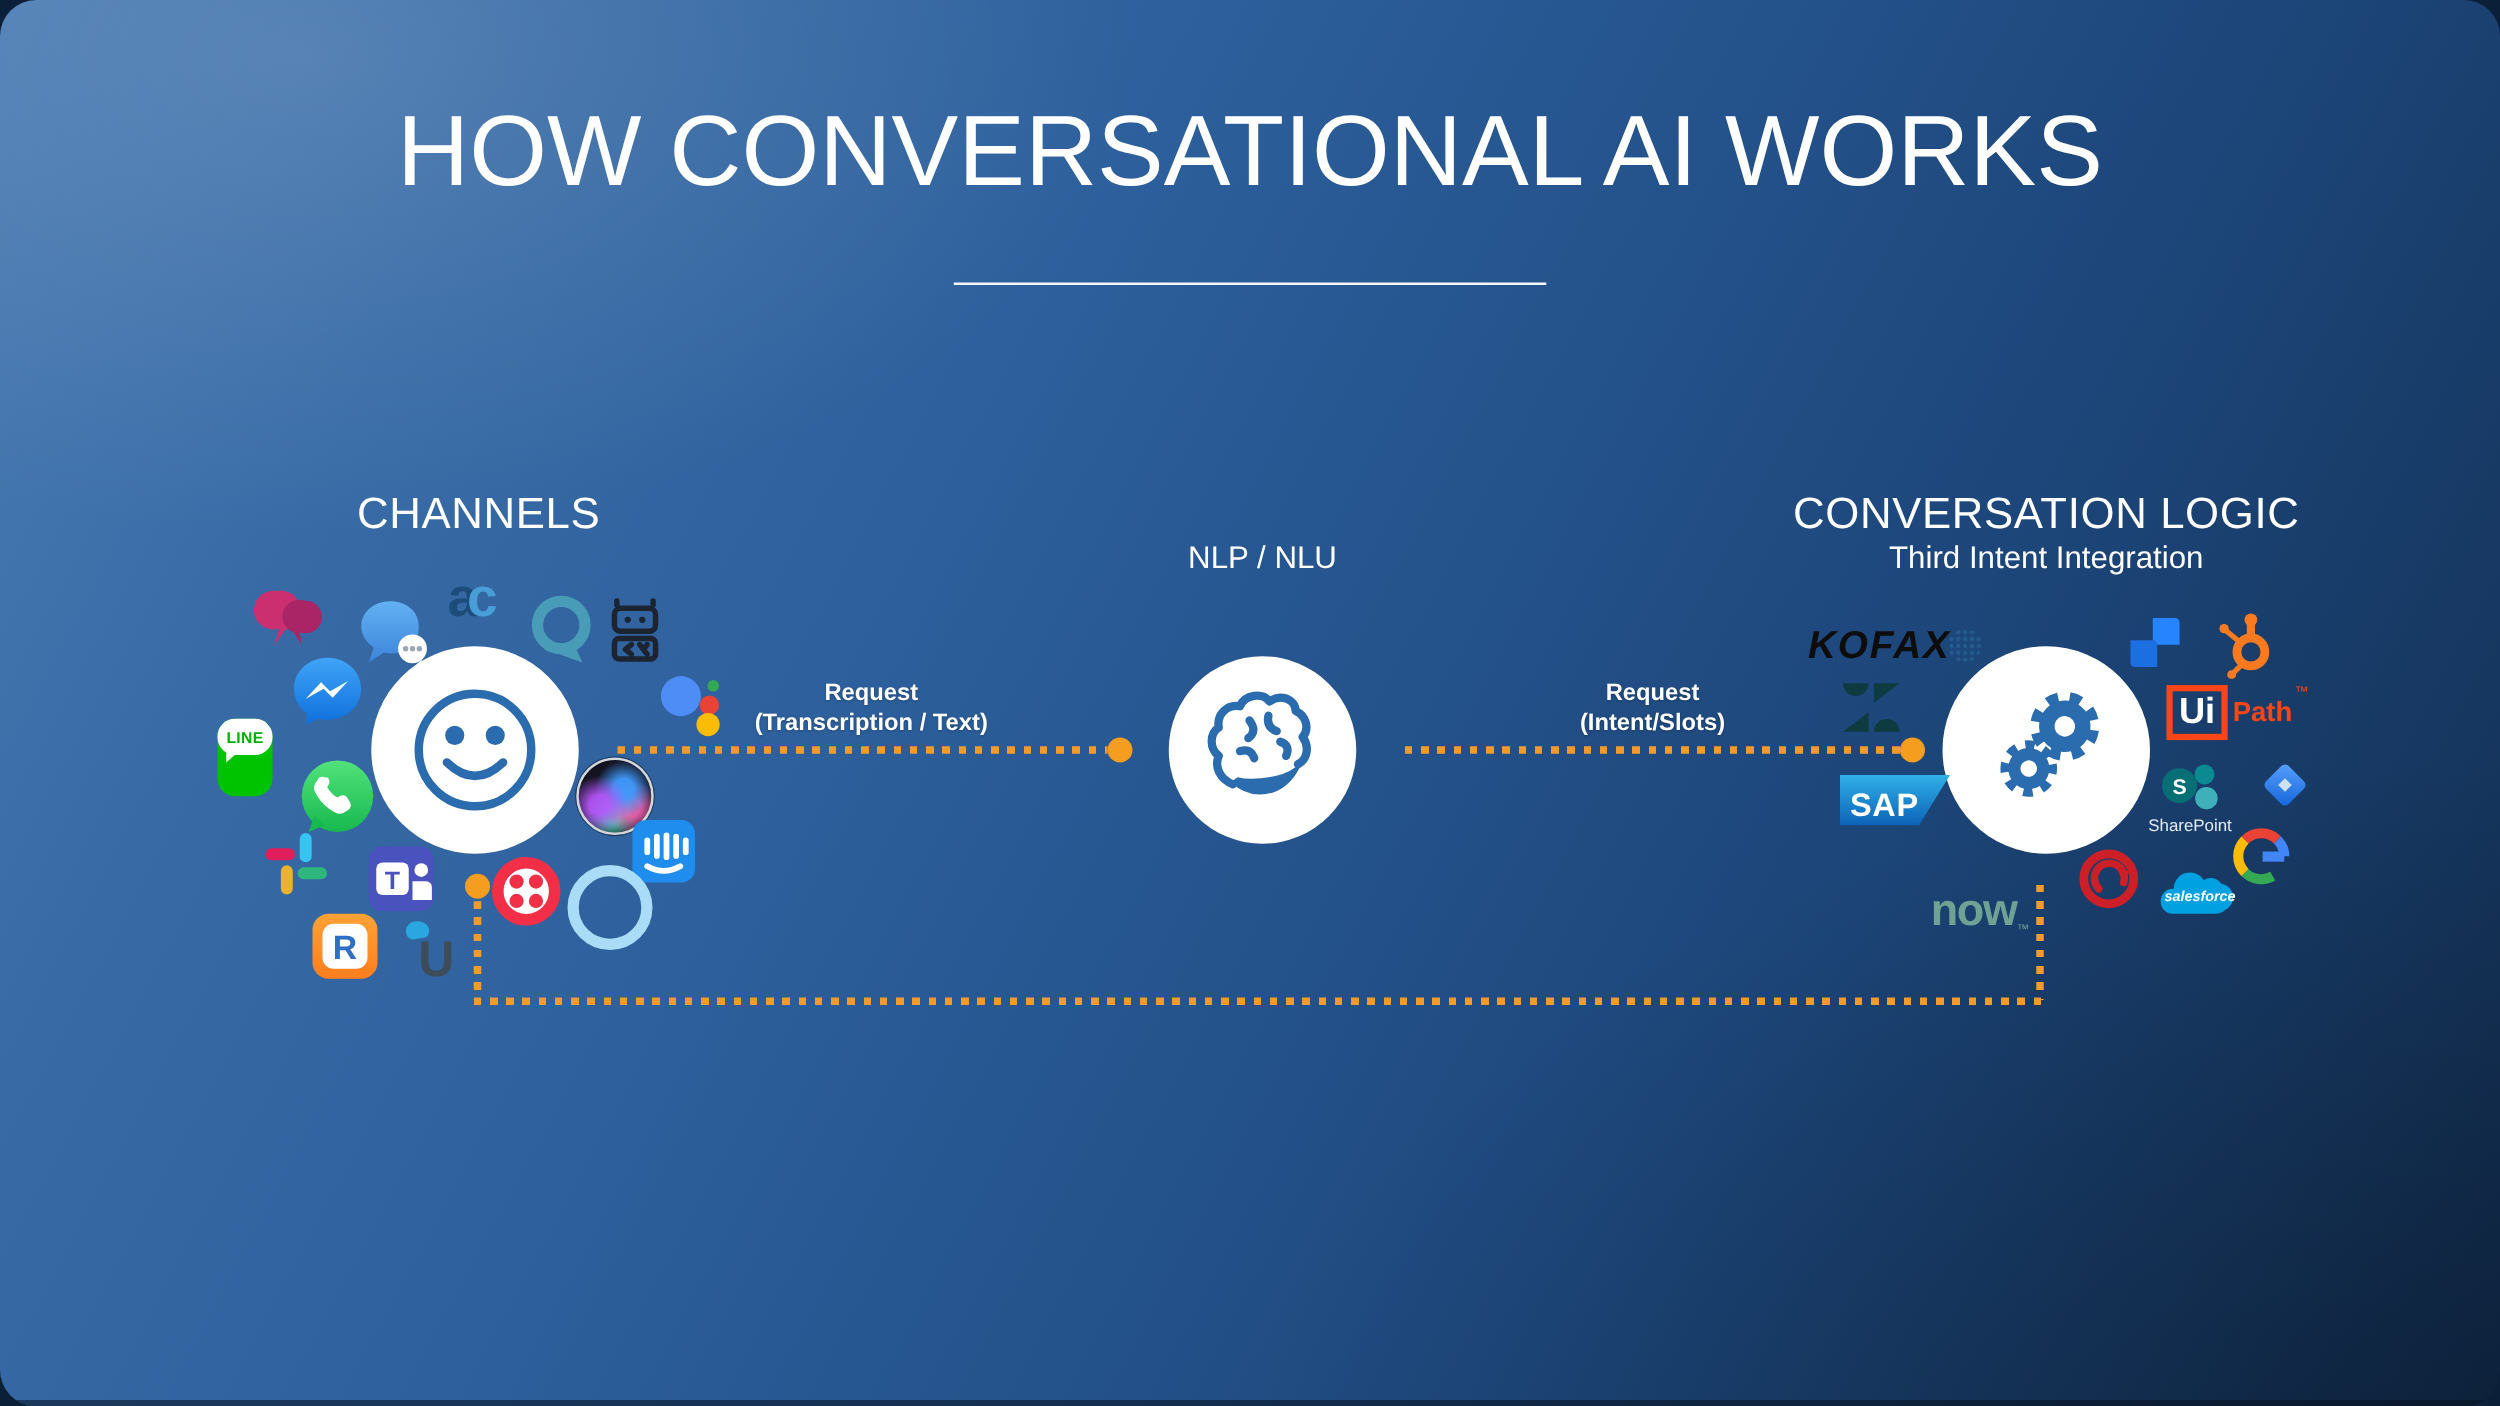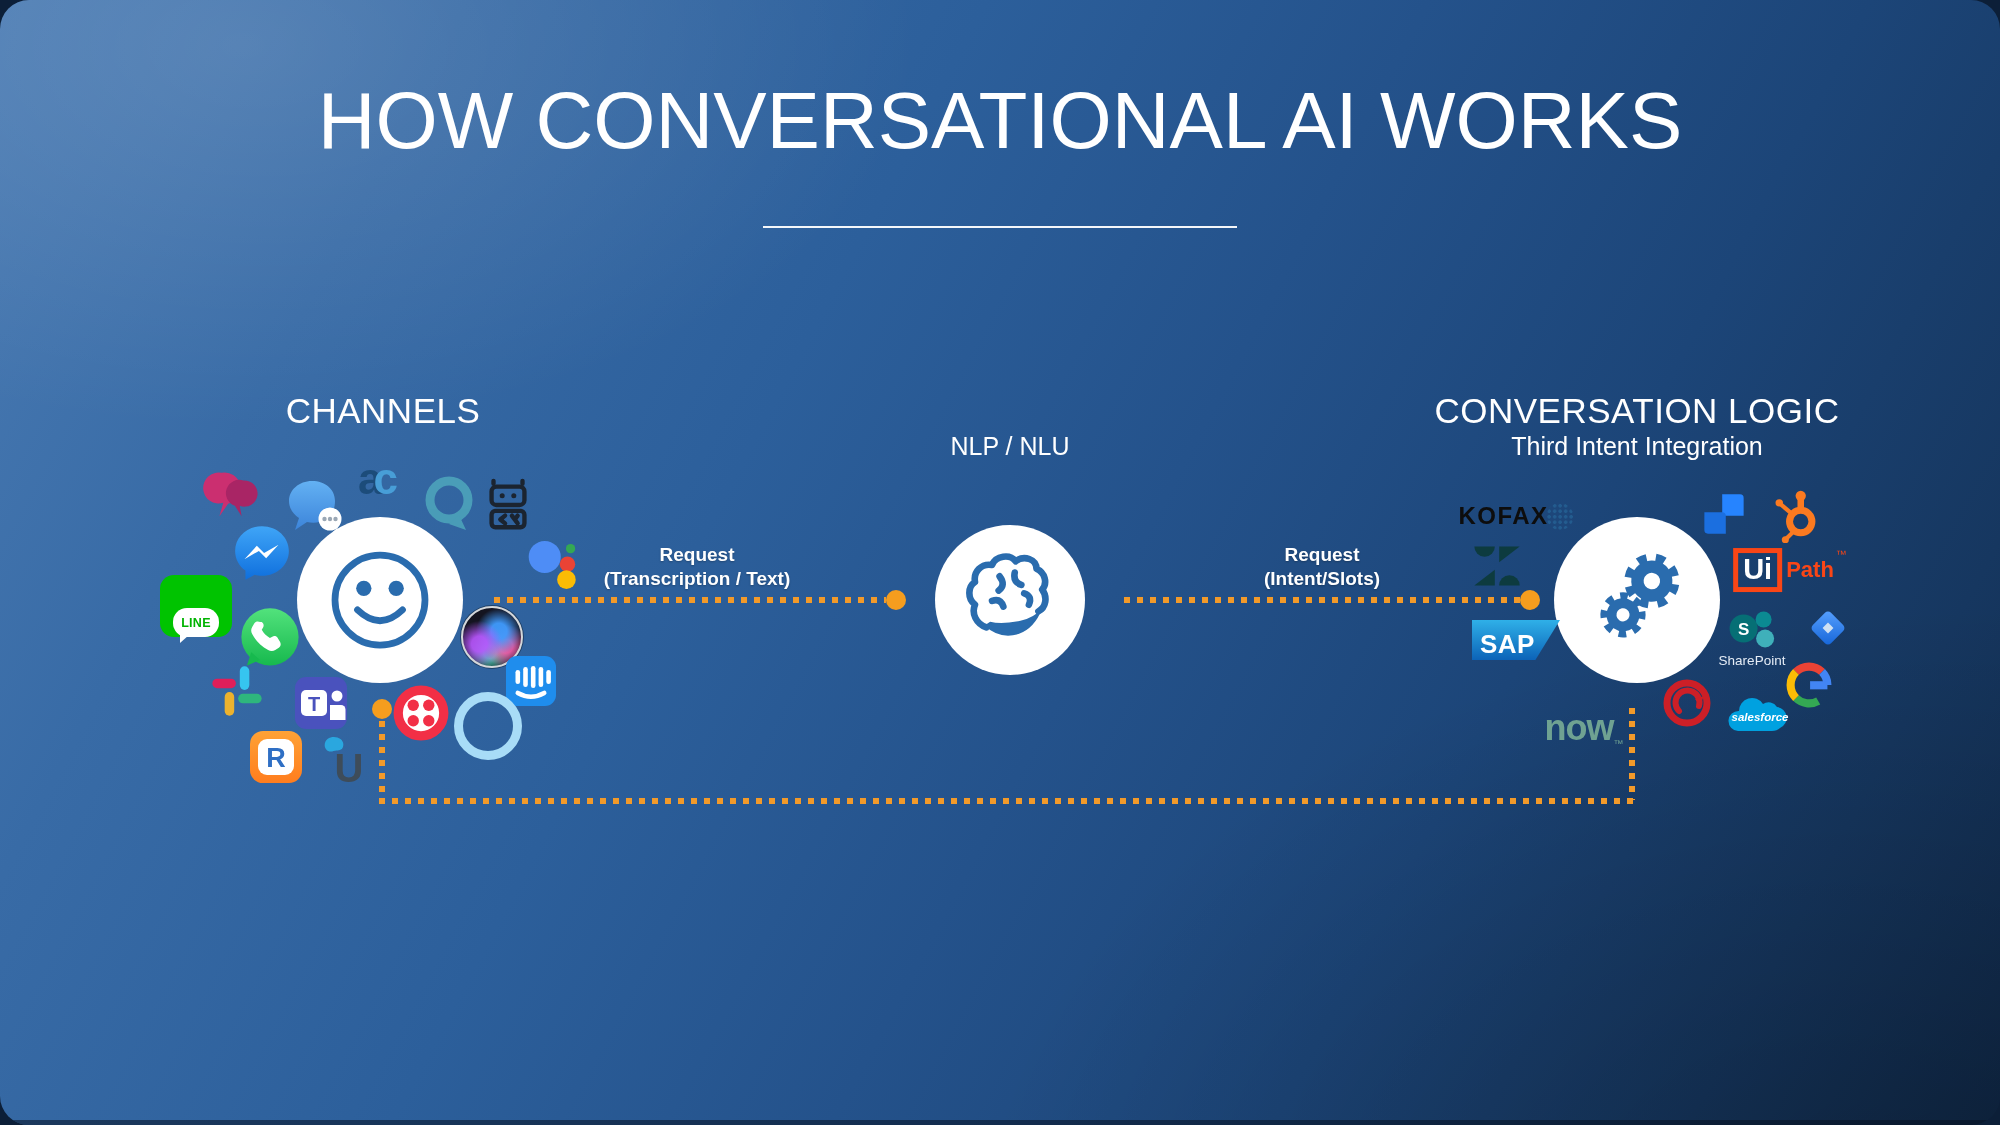--- a/index.html
+++ b/index.html
@@ -25,33 +25,33 @@
 
   .dotted-h{height:6px;background-image:repeating-linear-gradient(to right,#f29a2a 0,#f29a2a 6px,transparent 6px,transparent 13px);}
   .dotted-v{width:6px;background-image:repeating-linear-gradient(to bottom,#f29a2a 0,#f29a2a 6px,transparent 6px,transparent 13px);}
   .flow-dot{transform:translate(-50%,-50%);width:20px;height:20px;border-radius:50%;background:#f59d1e;}
   .flow-label{transform:translateX(-50%);text-align:center;color:#fff;font-size:19px;font-weight:700;line-height:1.25;white-space:nowrap;text-shadow:0 1px 2px rgba(0,0,0,.25);}
 
   
   .ac-logo{font-weight:800;font-size:44px;line-height:1;opacity:.93;}
   .ac-logo .a{color:#1b4a77;}
   .ac-logo .c{color:#4aa3dc;margin-left:-9px;}
-  .line-badge{width:72px;height:62px;border-radius:14px;background:#00c300;display:flex;align-items:flex-end;justify-content:center;}
+  .line-badge{width:44px;height:62px;border-radius:14px;background:#00c300;display:flex;align-items:flex-start;justify-content:center;}
   .line-bubble{position:relative;width:46px;height:29px;background:#fff;border-radius:14px;display:flex;align-items:center;justify-content:center;
     font-weight:800;font-size:12.5px;color:#00b300;letter-spacing:.3px;}
   .line-bubble::after{content:"";position:absolute;left:7px;bottom:-6px;width:0;height:0;
     border-style:solid;border-width:8px 9px 0 0;border-color:#fff transparent transparent transparent;}
   .siri-orb{width:58px;height:58px;border-radius:50%;border:2.5px solid #d4d7da;box-shadow:0 0 0 1px rgba(0,0,0,.35);
     background:radial-gradient(circle at 28% 62%,rgba(186,85,255,.9) 0 14%,transparent 42%),
       radial-gradient(circle at 62% 40%,rgba(64,156,255,.95) 0 16%,transparent 46%),
       radial-gradient(circle at 74% 66%,rgba(255,99,180,.85) 0 12%,transparent 38%),
       radial-gradient(circle at 46% 76%,rgba(80,227,194,.85) 0 12%,transparent 40%),#141420;}
   .cortana-ring{width:50px;height:50px;border-radius:50%;border:9px solid #a8dcf7;}
   .kofax-row{display:flex;align-items:center;gap:2px;}
-  .kofax-text{font-weight:800;font-size:24px;color:#0d0d0d;letter-spacing:1.5px;}
+  .kofax-text{font-weight:800;font-size:31px;color:#0d0d0d;letter-spacing:1.5px;font-style:italic;}
   .kofax-ball{width:27px;height:27px;border-radius:50%;margin-left:-4px;
     background-image:radial-gradient(#235c8f 1.5px,transparent 2px);background-size:5.5px 5.5px;}
   .uipath-row{display:flex;align-items:center;}
   .uipath-box{border:5px solid #fa4616;color:#fff;font-weight:700;font-size:29px;padding:1px 5px;line-height:1.1;}
   .uipath-path{color:#fa4616;font-weight:700;font-size:22px;margin-left:4px;}
   .uipath-tm{color:#fa4616;font-size:11px;margin-left:2px;align-self:flex-start;}
   .sap-shape{width:88px;height:40px;background:linear-gradient(180deg,#2fb0e8,#0c63b8);
     clip-path:polygon(0 0,100% 0,72% 100%,0 100%);display:flex;align-items:flex-end;}
   .sap-shape span{color:#fff;font-weight:700;font-size:26px;letter-spacing:.5px;margin-left:8px;}
   .sp-col{display:flex;flex-direction:column;align-items:center;gap:2px;}

